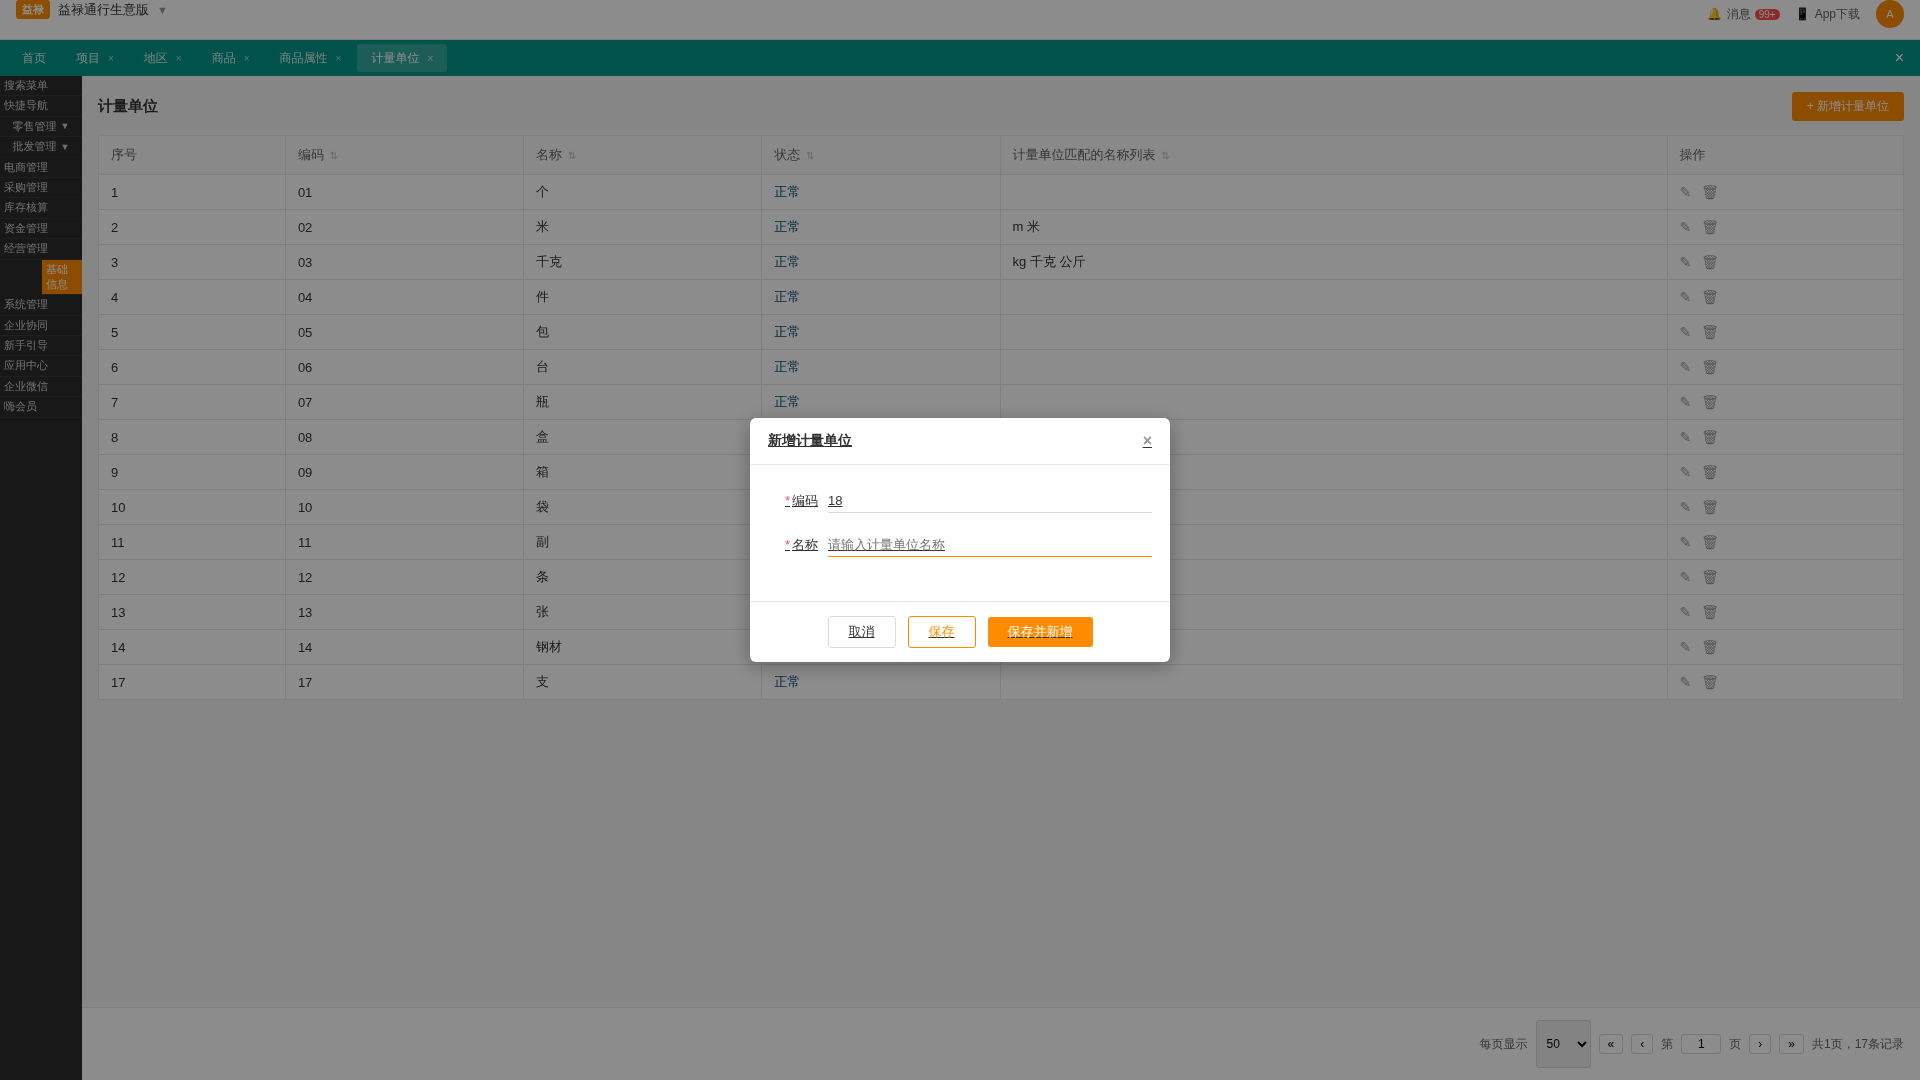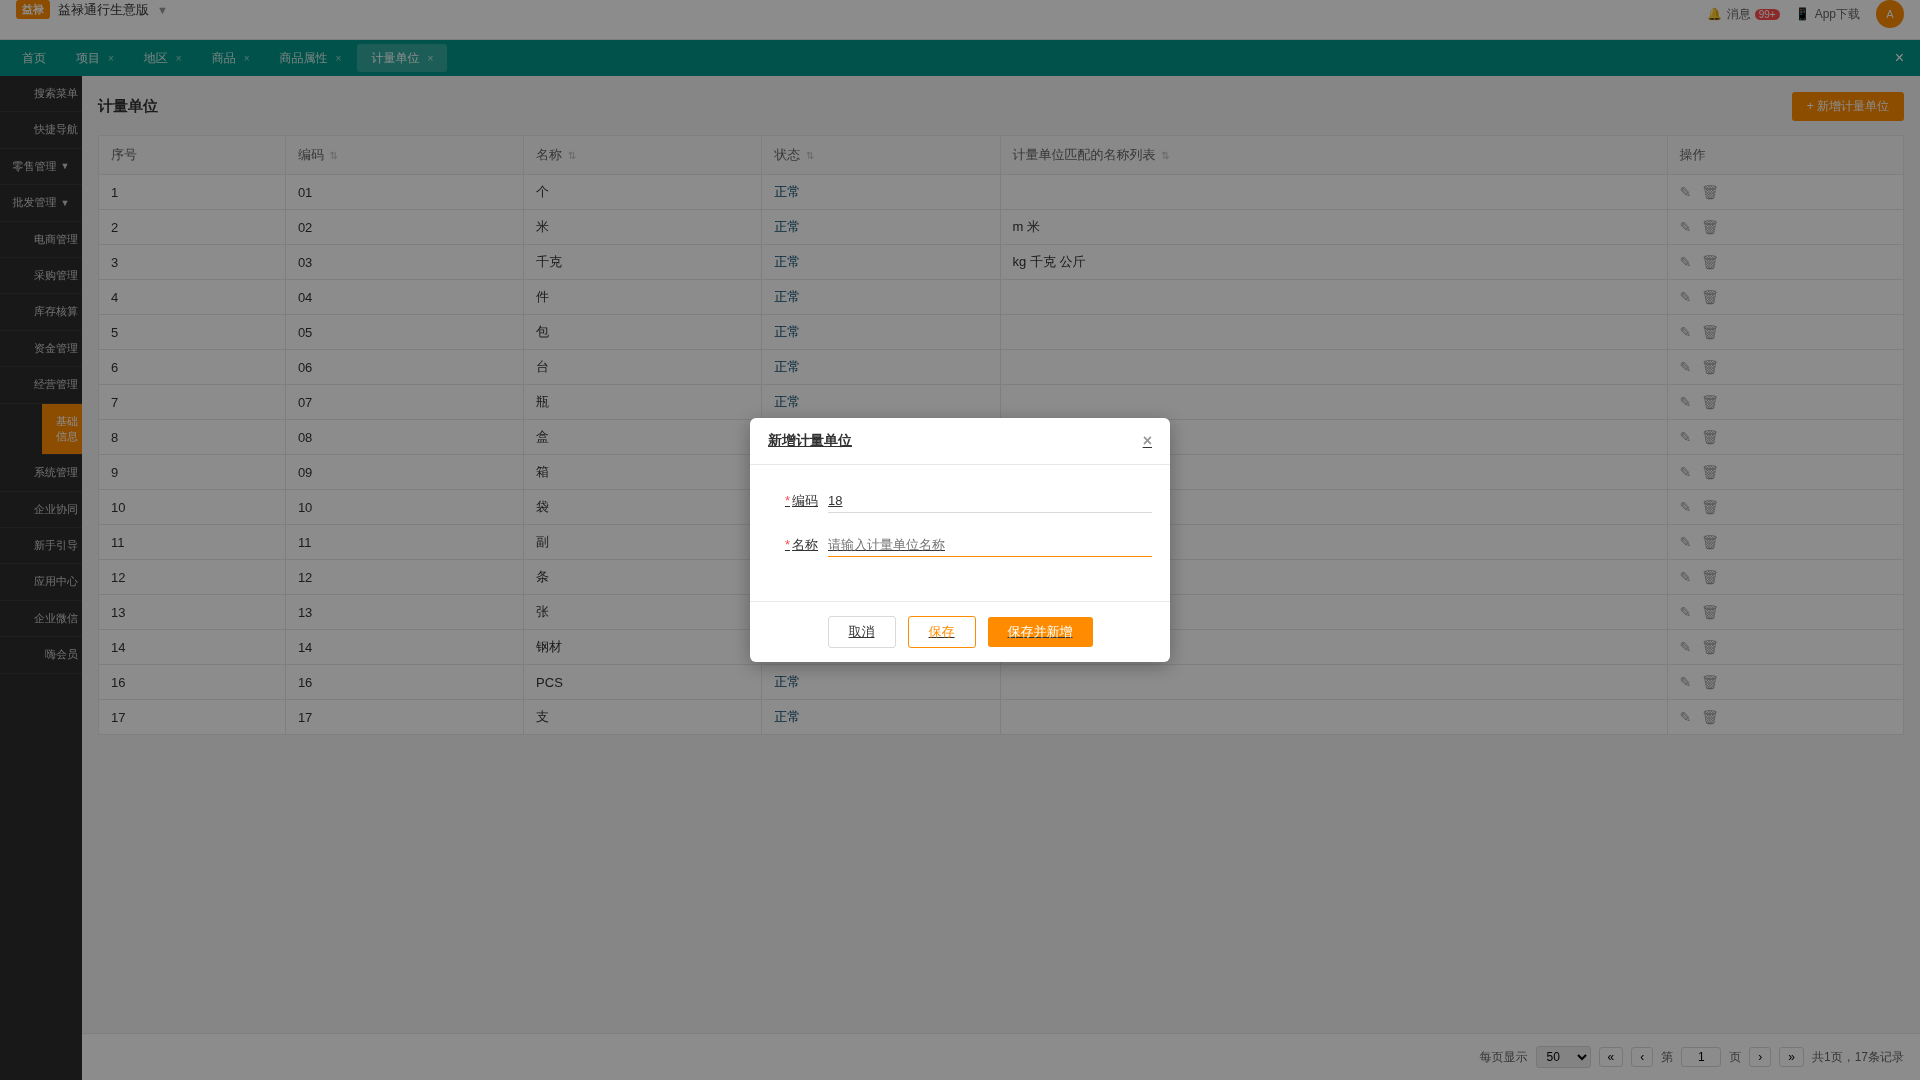--- a/index.html
+++ b/index.html
@@ -114,22 +114,22 @@
 
     
     .sidebar {
       width: 82px;
       background: #2d2d2d;
       display: flex;
       flex-direction: column;
       overflow-y: auto;
     }
     .sidebar-item {
-      padding: 10px 4px;
-      text-align: right;
+      padding: 2px 4px;
+      text-align: left;
       color: #ccc;
       font-size: 11px;
       cursor: pointer;
       border-bottom: 1px solid #3a3a3a;
       line-height: 1.4;
     }
     .sidebar-item.active {
       background: #ff8c00;
       color: #fff;
       margin-left: 42px;
@@ -218,21 +218,21 @@
       justify-content: flex-end;
       gap: 8px;
       font-size: 12px;
       color: #666;
       background: #fff;
       border-top: 1px solid #e8e8e8;
     }
     .page-select {
       border: 1px solid #d9d9d9;
       border-radius: 3px;
-      padding: 2px 6px;
+      padding: 15px 6px;
       font-size: 12px;
     }
     .page-nav-btn {
       border: 1px solid #d9d9d9;
       background: #fff;
       padding: 2px 8px;
       cursor: pointer;
       border-radius: 3px;
       font-size: 12px;
     }
@@ -666,33 +666,20 @@
     <td><span class="status-normal">正常</span></td>
     <td></td>
     <td>
       <div class="action-icons">
         <span class="action-icon" title="编辑">✎</span>
         <span class="action-icon" title="删除">🗑</span>
       </div>
     </td>
   </tr>
             <tr>
-    <td>16</td>
-    <td>16</td>
-    <td>PCS</td>
-    <td><span class="status-normal">正常</span></td>
-    <td></td>
-    <td>
-      <div class="action-icons">
-        <span class="action-icon" title="编辑">✎</span>
-        <span class="action-icon" title="删除">🗑</span>
-      </div>
-    </td>
-  </tr>
-            <tr>
     <td>17</td>
     <td>17</td>
     <td>支</td>
     <td><span class="status-normal">正常</span></td>
     <td></td>
     <td>
       <div class="action-icons">
         <span class="action-icon" title="编辑">✎</span>
         <span class="action-icon" title="删除">🗑</span>
       </div>

